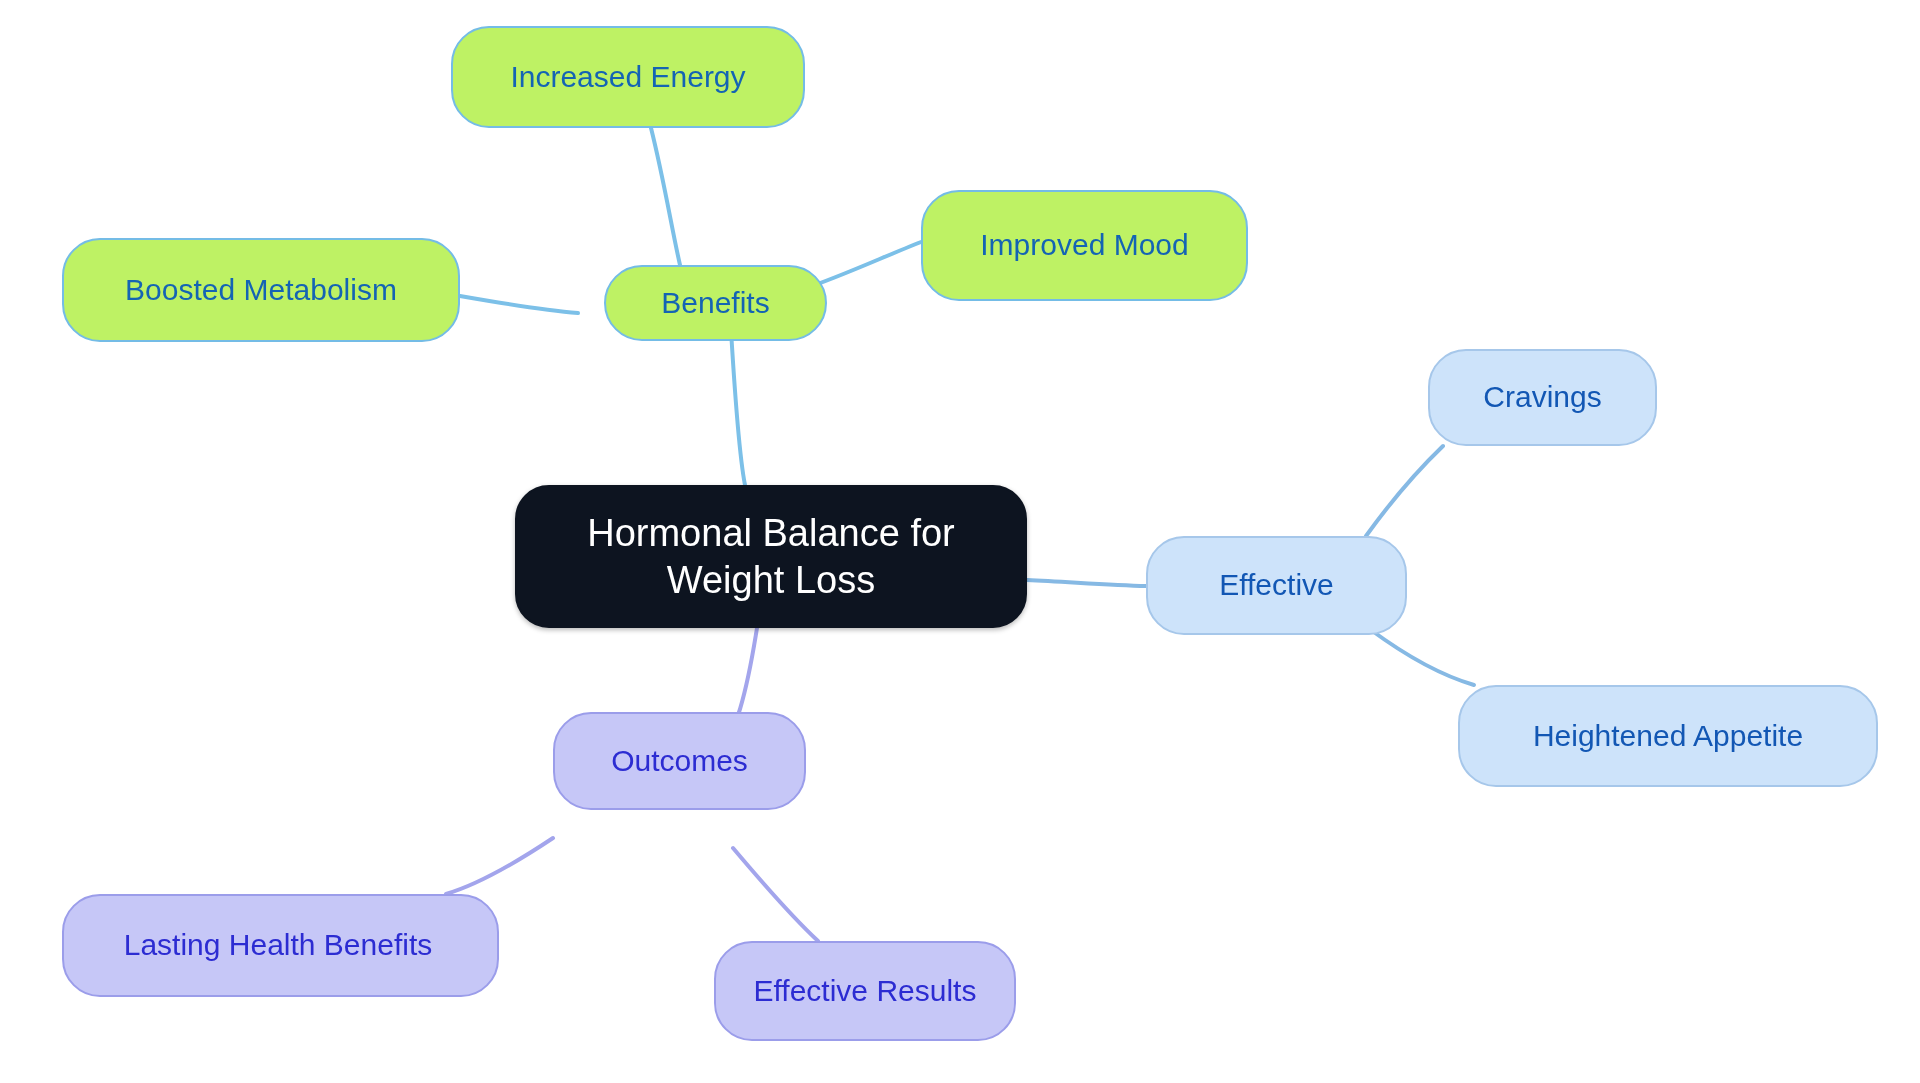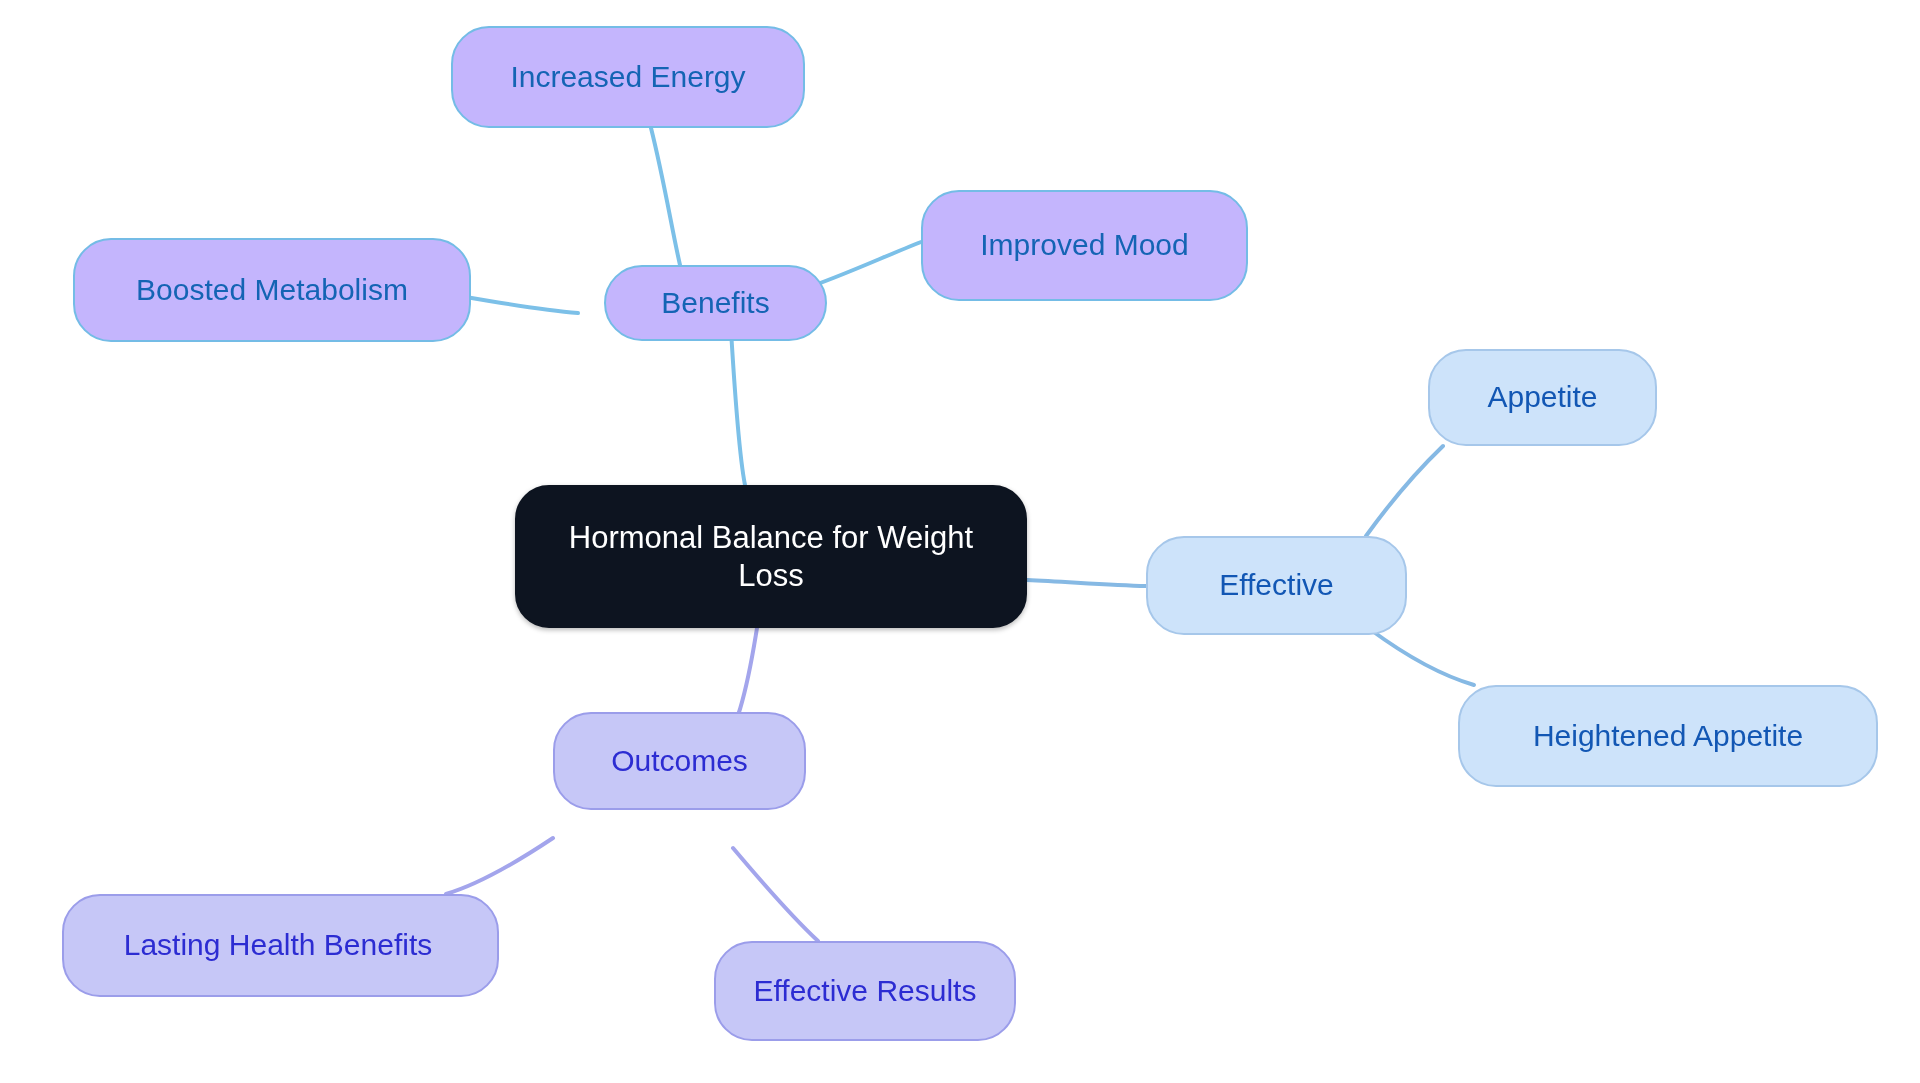--- a/index.html
+++ b/index.html
@@ -36,26 +36,26 @@
     border-style: solid;
     border-width: 2px;
     white-space: pre-line;
     line-height: 1.22;
   }
   .node-root {
     background: #0d1420;
     border-color: #0d1420;
     color: #ffffff;
     border-radius: 34px;
-    font-size: 31px;
+    font-size: 38px;
     box-shadow: 0 2px 5px rgba(0,0,0,0.28);
     padding: 0 26px;
   }
   .node-b1 {
-    background: #c4b5fd;
+    background: #bef264;
     border-color: #74bce6;
     color: #1464b4;
     border-radius: 38px;
     font-size: 30px;
     padding: 0 22px;
     text-align: right;
   }
   .node-b2 {
     background: #cde3fa;
     border-color: #a6c7ea;
@@ -87,21 +87,21 @@
       <path d="M 1366 536 C 1392 500 1418 470 1443 446" stroke="#86b9e4" stroke-width="4" fill="none" stroke-linecap="round"></path>
       <path d="M 1371 630 C 1405 655 1440 675 1474 685" stroke="#86b9e4" stroke-width="4" fill="none" stroke-linecap="round"></path>
       <path d="M 553 838 C 520 860 480 884 446 894" stroke="#a3a5ec" stroke-width="4" fill="none" stroke-linecap="round"></path>
       <path d="M 733 848 C 760 880 790 915 818 941" stroke="#a3a5ec" stroke-width="4" fill="none" stroke-linecap="round"></path>
     </svg>
   <div id="nodes">
       <div class="node node-root" style="left: 515px; top: 485px; width: 512px; height: 143px;"><span>Hormonal Balance for Weight Loss</span></div>
       <div class="node node-b1" style="left: 604px; top: 265px; width: 223px; height: 76px;"><span>Benefits</span></div>
       <div class="node node-b1" style="left: 451px; top: 26px; width: 354px; height: 102px;"><span>Increased Energy</span></div>
       <div class="node node-b1" style="left: 921px; top: 190px; width: 327px; height: 111px;"><span>Improved Mood</span></div>
-      <div class="node node-b1" style="left: 62px; top: 238px; width: 398px; height: 104px; margin-left: 11px;"><span>Boosted Metabolism</span></div>
+      <div class="node node-b1" style="left: 62px; top: 238px; width: 398px; height: 104px;"><span>Boosted Metabolism</span></div>
       <div class="node node-b2" style="left: 1146px; top: 536px; width: 261px; height: 99px;"><span>Effective</span></div>
-      <div class="node node-b2" style="left: 1428px; top: 349px; width: 229px; height: 97px;"><span>Appetite</span></div>
+      <div class="node node-b2" style="left: 1428px; top: 349px; width: 229px; height: 97px;"><span>Cravings</span></div>
       <div class="node node-b2" style="left: 1458px; top: 685px; width: 420px; height: 102px;"><span>Heightened Appetite</span></div>
       <div class="node node-p1" style="left: 553px; top: 712px; width: 253px; height: 98px;"><span>Outcomes</span></div>
       <div class="node node-p1" style="left: 62px; top: 894px; width: 437px; height: 103px; padding-left: 17px;"><span>Lasting Health Benefits</span></div>
       <div class="node node-p1" style="left: 714px; top: 941px; width: 302px; height: 100px;"><span>Effective Results</span></div>
     </div>
 </div>
 
 </body></html>

